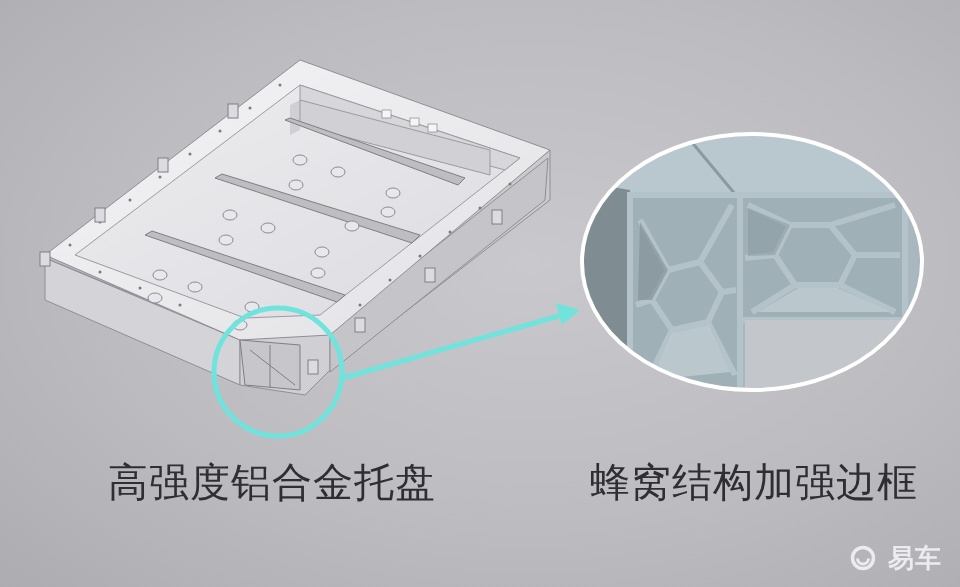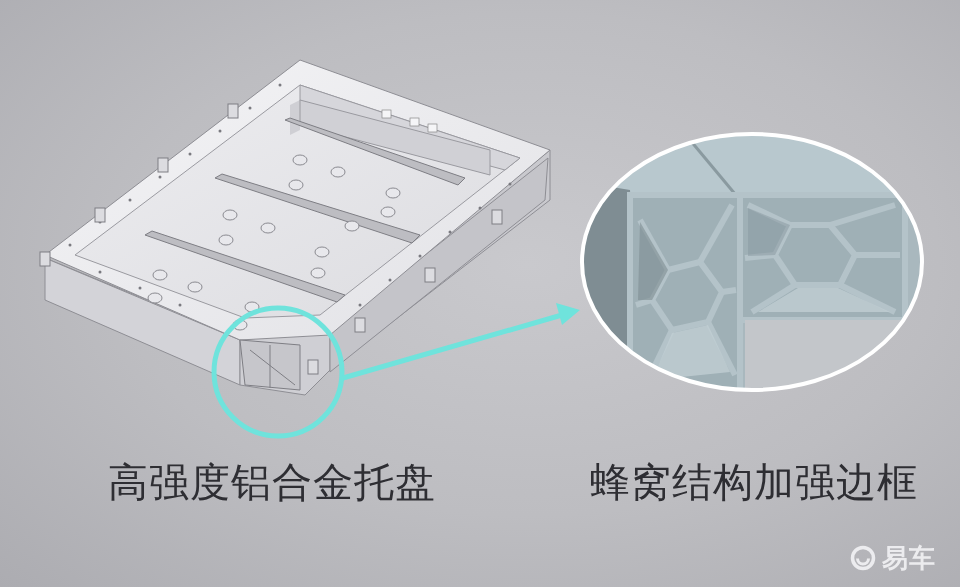--- a/index.html
+++ b/index.html
@@ -10,21 +10,21 @@
   }
   .stage { position:absolute; left:0; top:0; width:960px; height:587px; }
   svg.art { position:absolute; left:0; top:0; }
   .caption {
     position:absolute; top:458px; font-size:40px; color:#2e2e33; letter-spacing:1px;
     white-space:nowrap; line-height:48px;
   }
   .cap-left { left:108px; }
   .cap-right { left:590px;text-align:center; }
   .watermark {
-    position:absolute; left:850px; top:540px; height:36px; display:flex; align-items:center; gap:6px;
+    position:absolute; left:850px; top:540px; height:36px; display:flex; align-items:center; gap:12px;
     color:#f3f3f5; opacity:0.9;
   }
   .watermark .logo-text { font-size:26px; font-weight:bold; letter-spacing:1px; }
 </style>
 </head>
 <body>
 
 <div class="stage">
 
   <svg class="art" width="960" height="587" viewBox="0 0 960 587">

